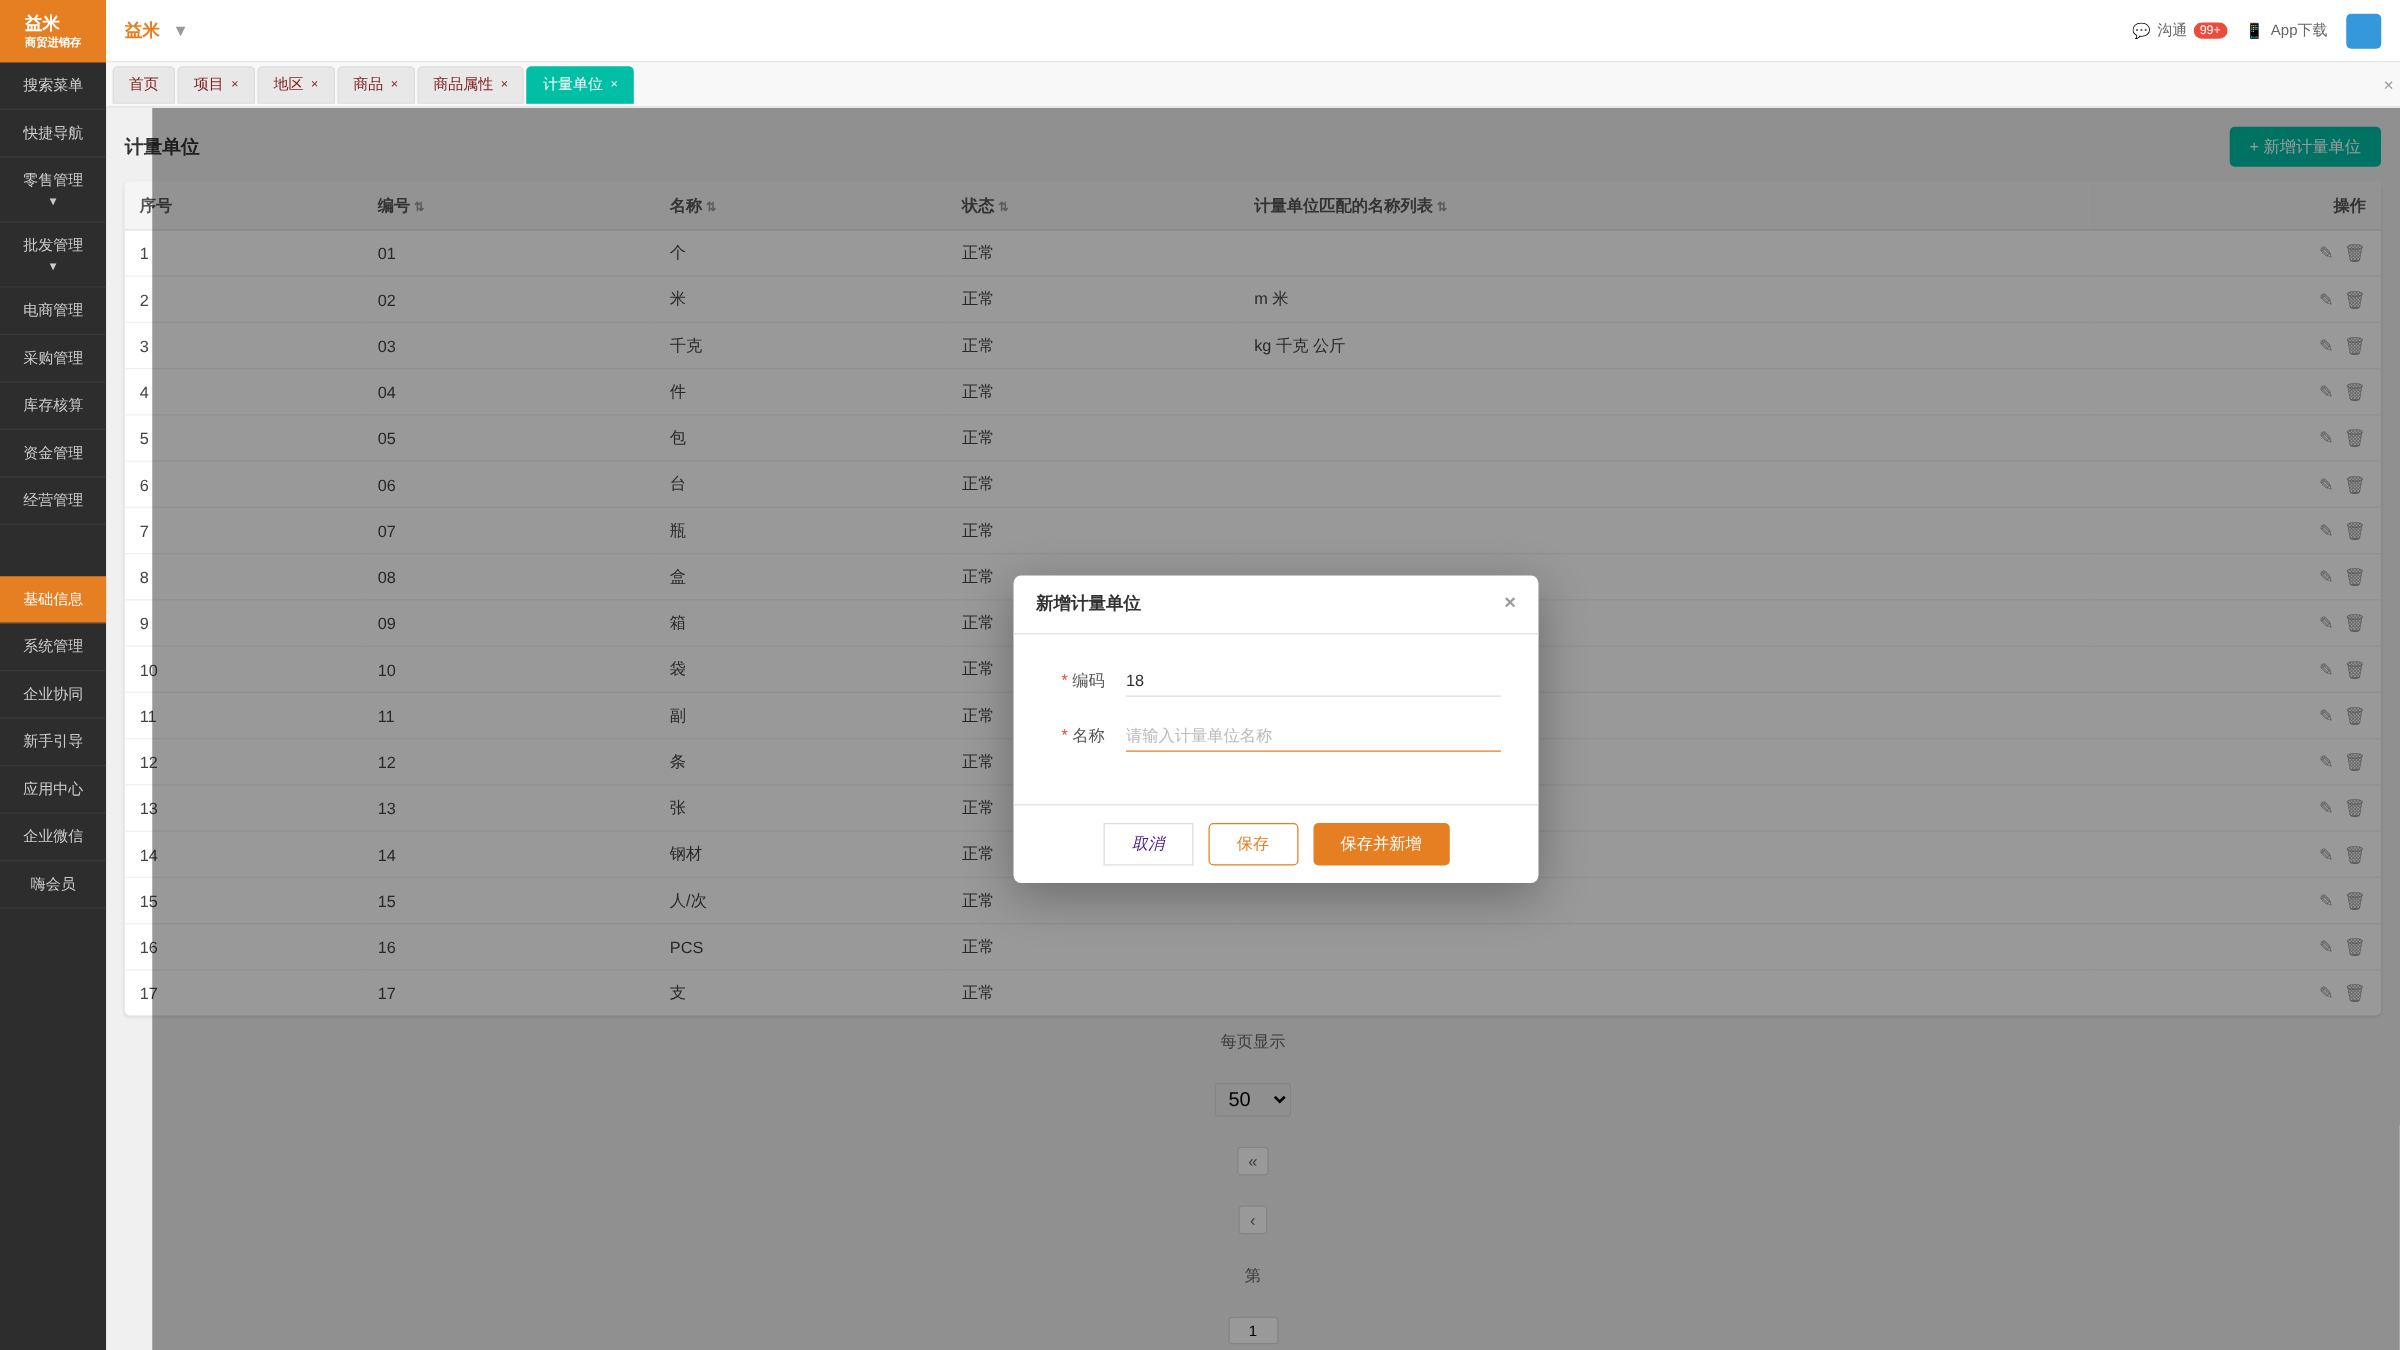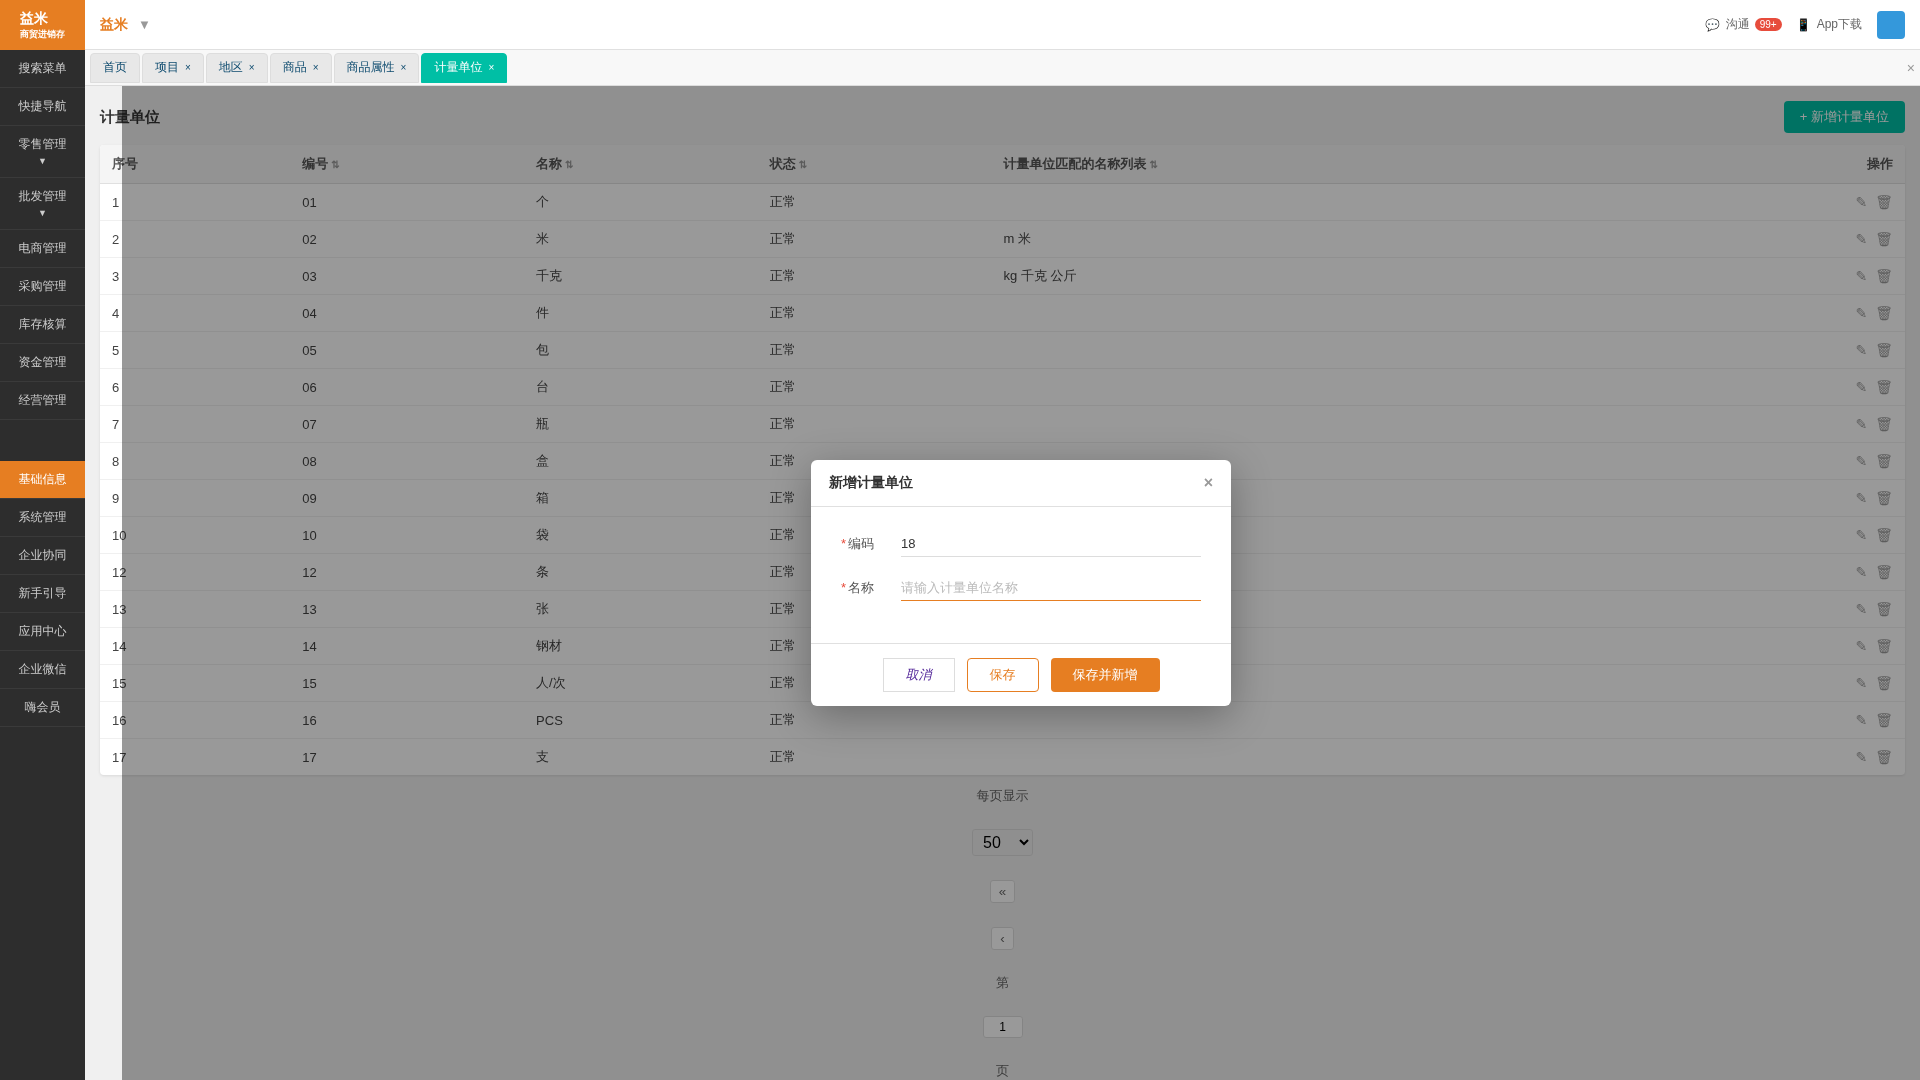--- a/index.html
+++ b/index.html
@@ -79,21 +79,21 @@
     }
     .tab {
       height: 30px;
       padding: 0 12px;
       display: flex;
       align-items: center;
       gap: 6px;
       border-radius: 4px 4px 0 0;
       cursor: pointer;
       font-size: 12px;
-      color: #0c4a6e;
+      color: #7f1d1d;
       background: #e8e8e8;
       border: 1px solid #ddd;
     }
     .tab.active { background: #00bfa5; color: white; border-color: #00bfa5; }
     .tab-close { font-size: 10px; cursor: pointer; }
 
     
     .content {
       flex: 1;
       padding: 15px;
@@ -216,24 +216,25 @@
     .modal-close { cursor: pointer; color: #999; font-size: 16px; }
     .modal-body { padding: 24px 30px; }
     .form-row {
       display: flex;
       align-items: center;
       margin-bottom: 18px;
       gap: 10px;
     }
     .form-label {
       width: 50px;
-      text-align: left;
+      text-align: center;
       font-size: 13px;
       color: #555;
       flex-shrink: 0;
+      font-family: Liberation Mono, monospace;
     }
     .required-mark { color: #e74c3c; margin-right: 2px; }
     .form-input {
       flex: 1;
       border: none;
       border-bottom: 1px solid #ddd;
       padding: 5px 0;
       font-size: 13px;
       outline: none;
       color: #333;
@@ -507,20 +508,33 @@
       <td class="status-normal">正常</td>
       <td></td>
       <td style="text-align:right;">
         <div class="action-icons" style="justify-content:flex-end;">
           <span class="action-icon">✎</span>
           <span class="action-icon">🗑</span>
         </div>
       </td>
     </tr>
           <tr>
+      <td>11</td>
+      <td>11</td>
+      <td>副</td>
+      <td class="status-normal">正常</td>
+      <td></td>
+      <td style="text-align:right;">
+        <div class="action-icons" style="justify-content:flex-end;">
+          <span class="action-icon">✎</span>
+          <span class="action-icon">🗑</span>
+        </div>
+      </td>
+    </tr>
+          <tr>
       <td>12</td>
       <td>12</td>
       <td>条</td>
       <td class="status-normal">正常</td>
       <td></td>
       <td style="text-align:right;">
         <div class="action-icons" style="justify-content:flex-end;">
           <span class="action-icon">✎</span>
           <span class="action-icon">🗑</span>
         </div>

